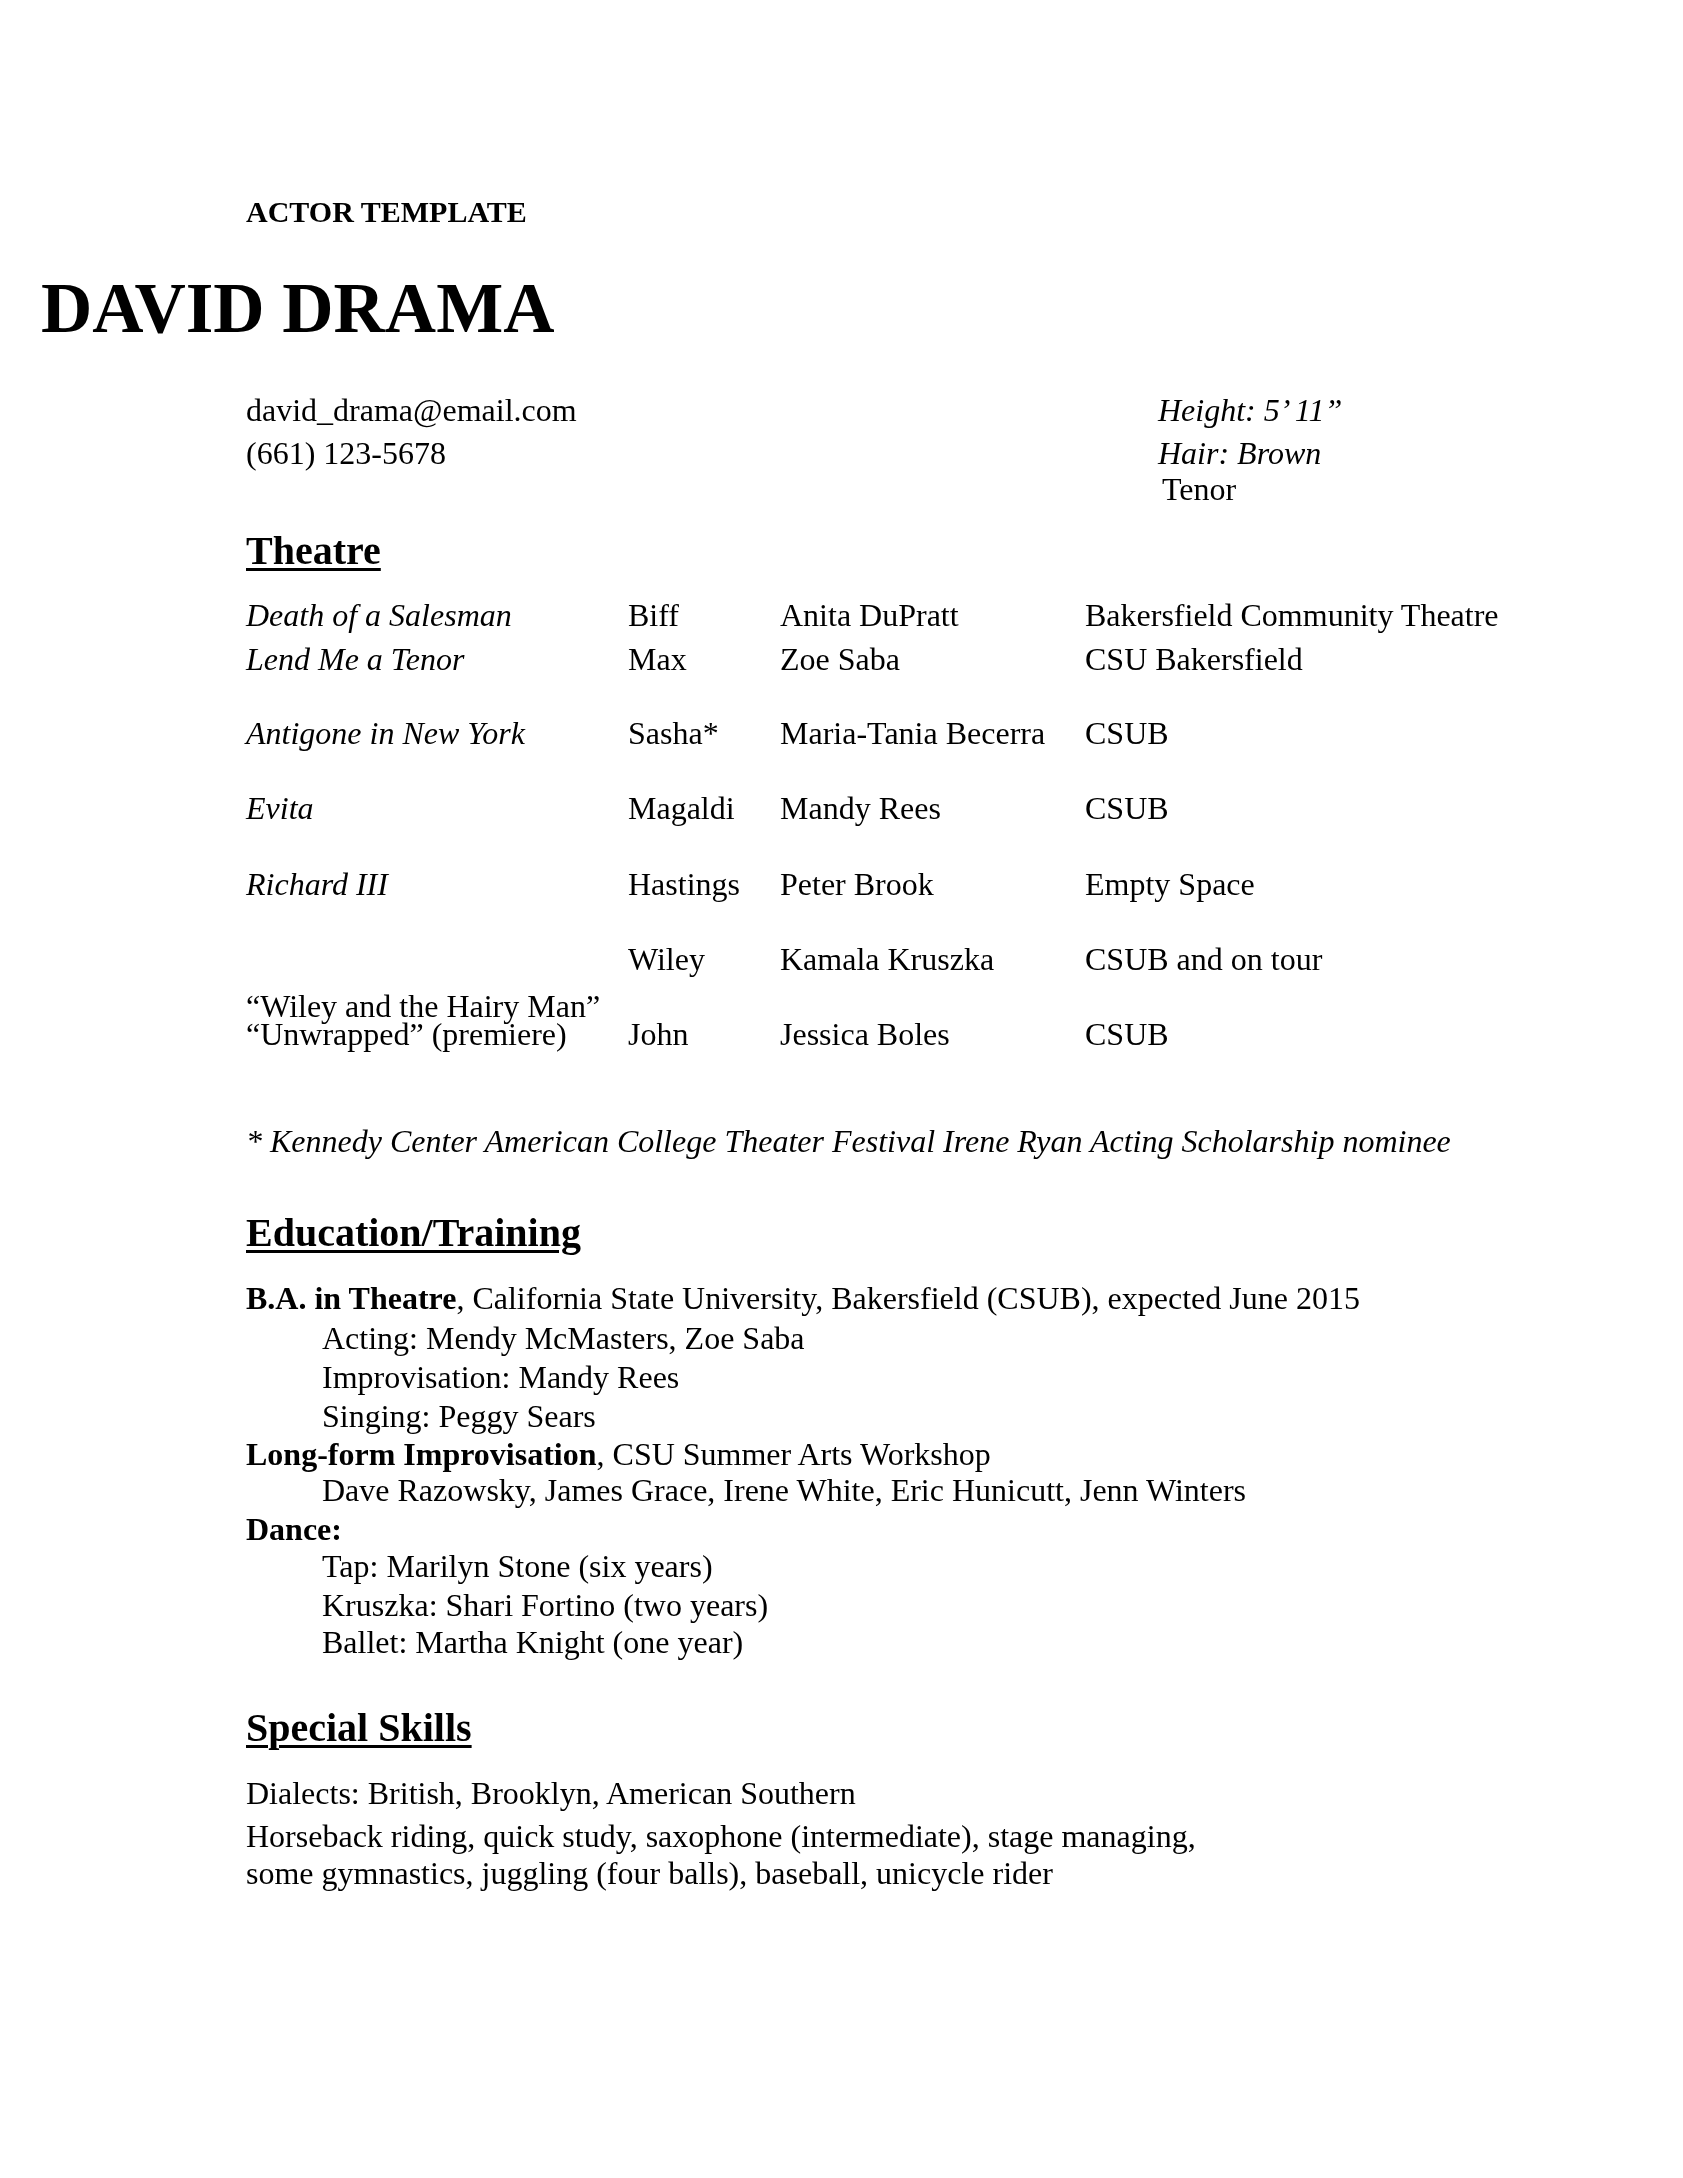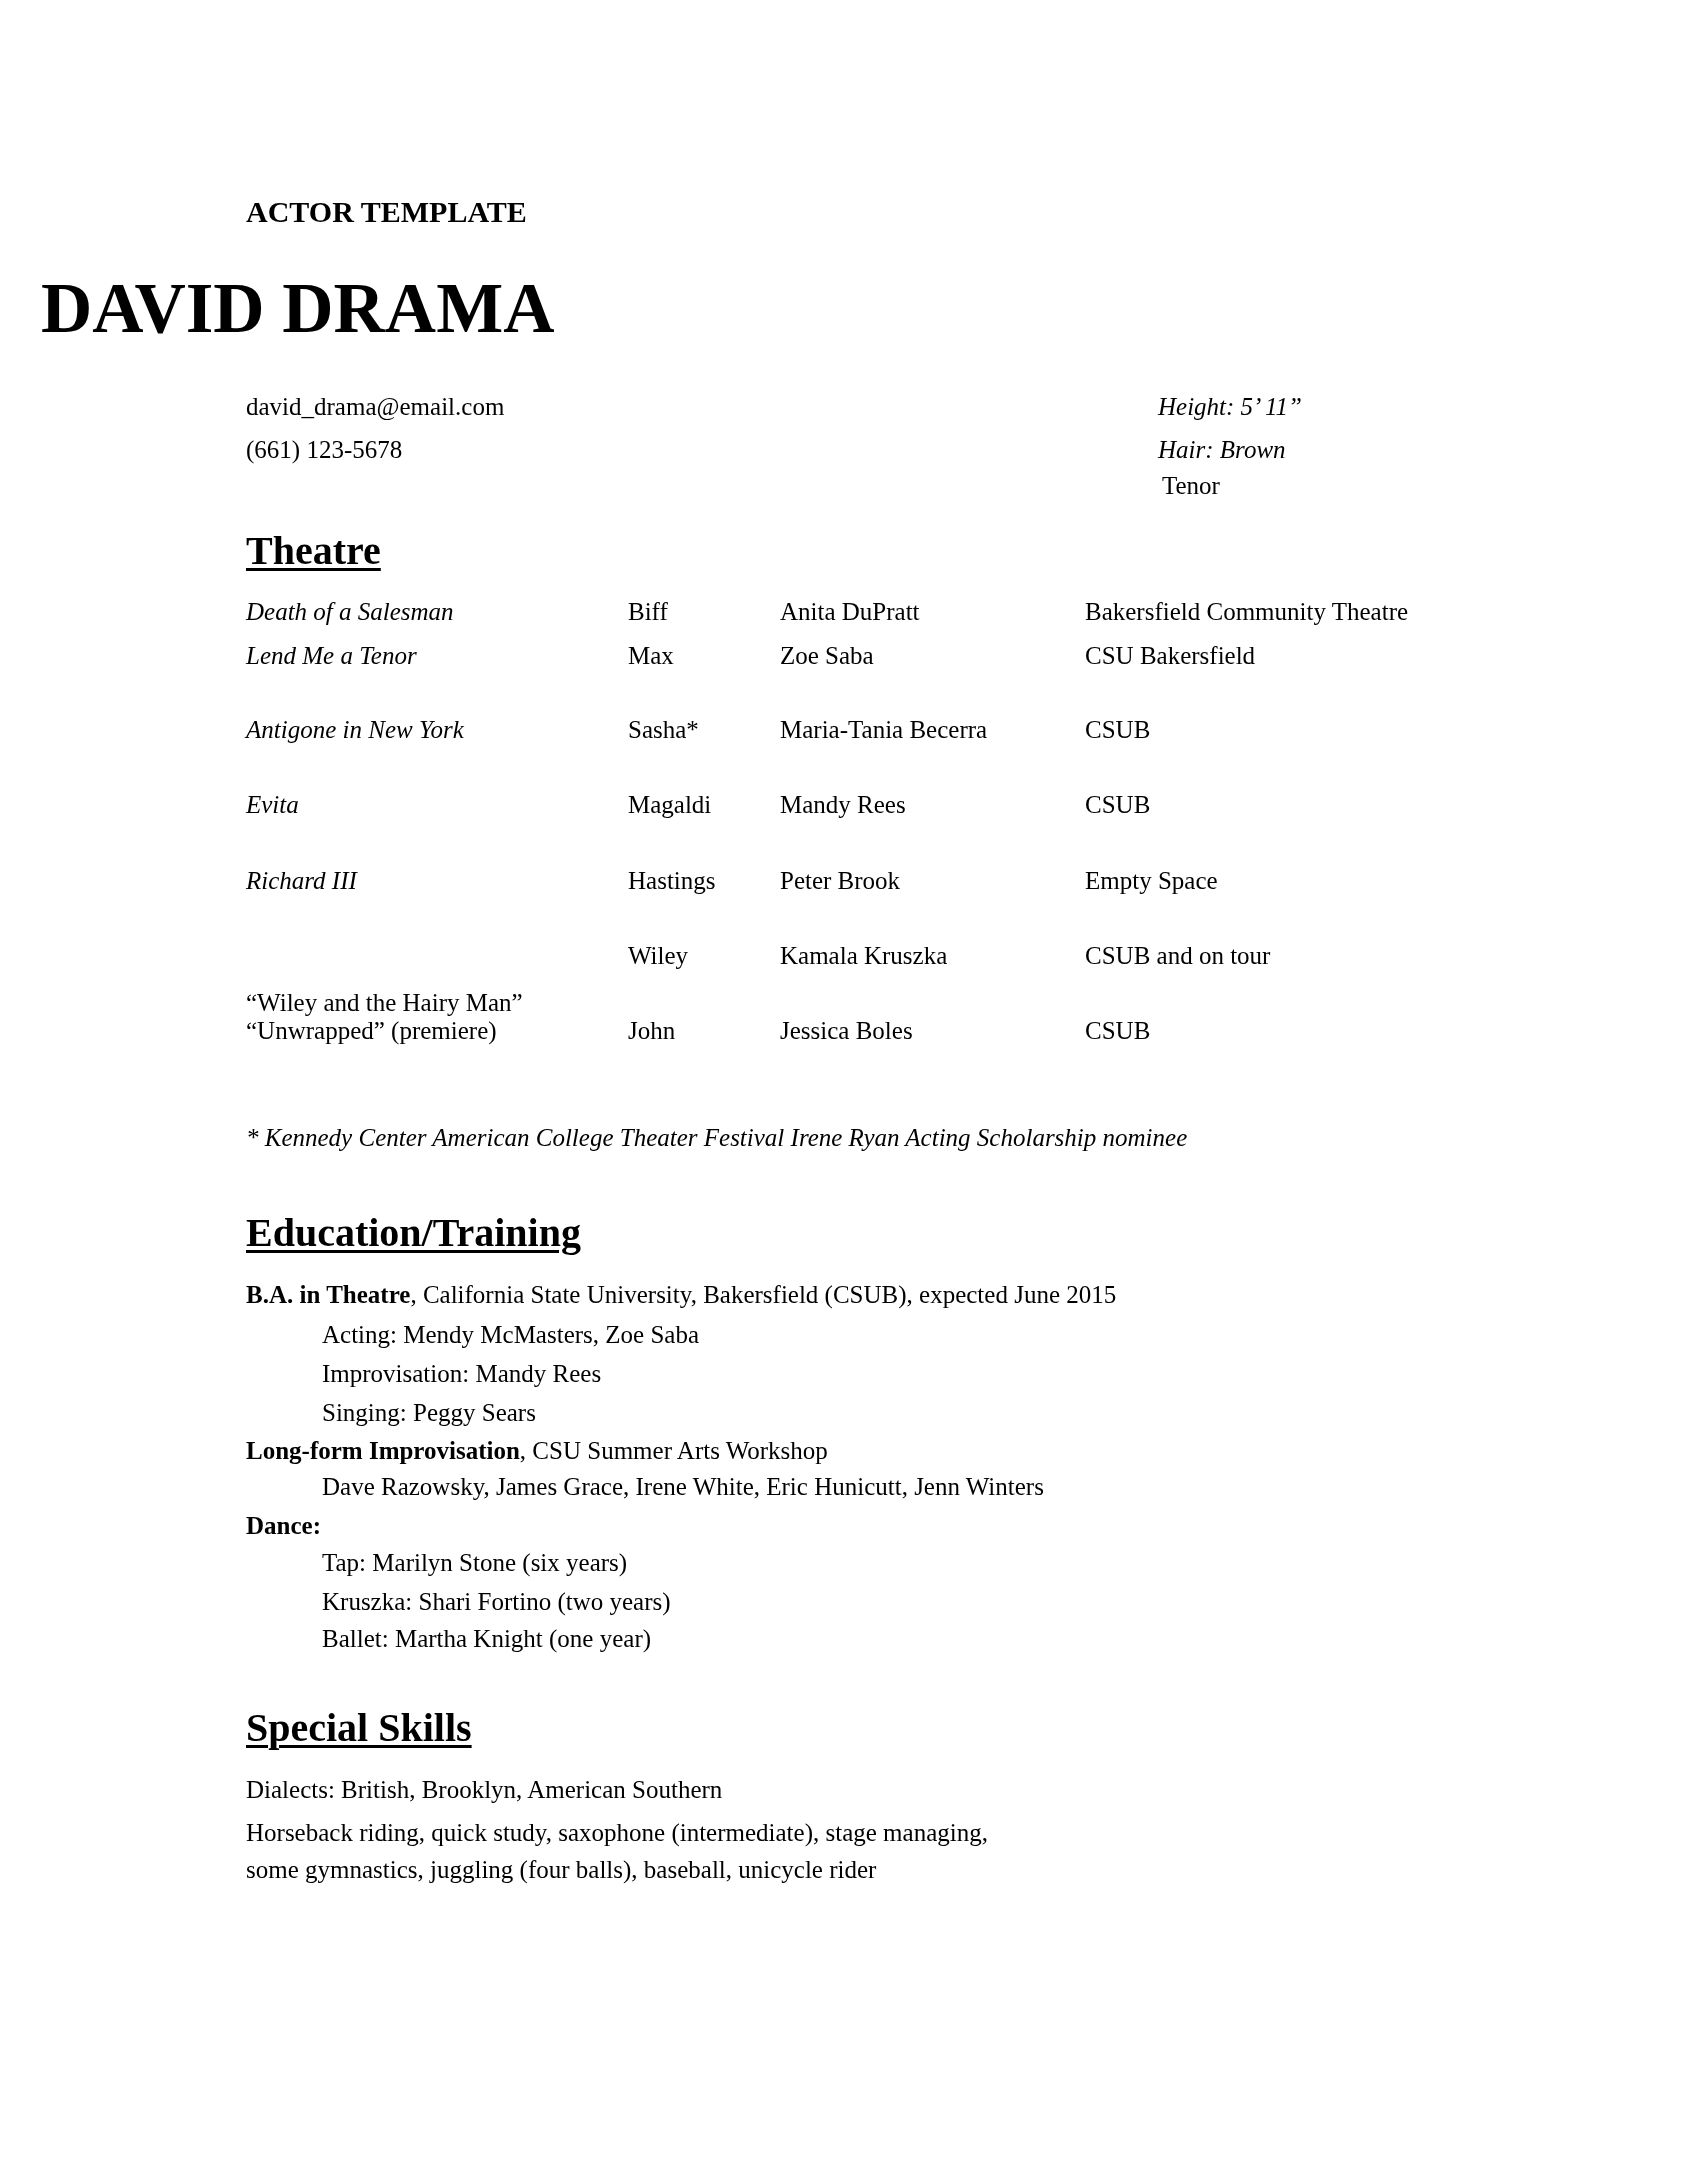--- a/index.html
+++ b/index.html
@@ -14,21 +14,21 @@
       overflow: hidden;
       font-family: "Liberation Serif", "DejaVu Serif", serif;
       color: #000000;
     }
     .abs {
       position: absolute;
       white-space: nowrap;
       line-height: 1;
     }
     .body-text {
-      font-size: 25px;
+      font-size: 32px;
     }
     .template-label {
       left: 246px;
       top: 197px;
       font-size: 30px;
       font-weight: bold;
     }
     .name-title {
       left: 0;
       width: 1408px;

